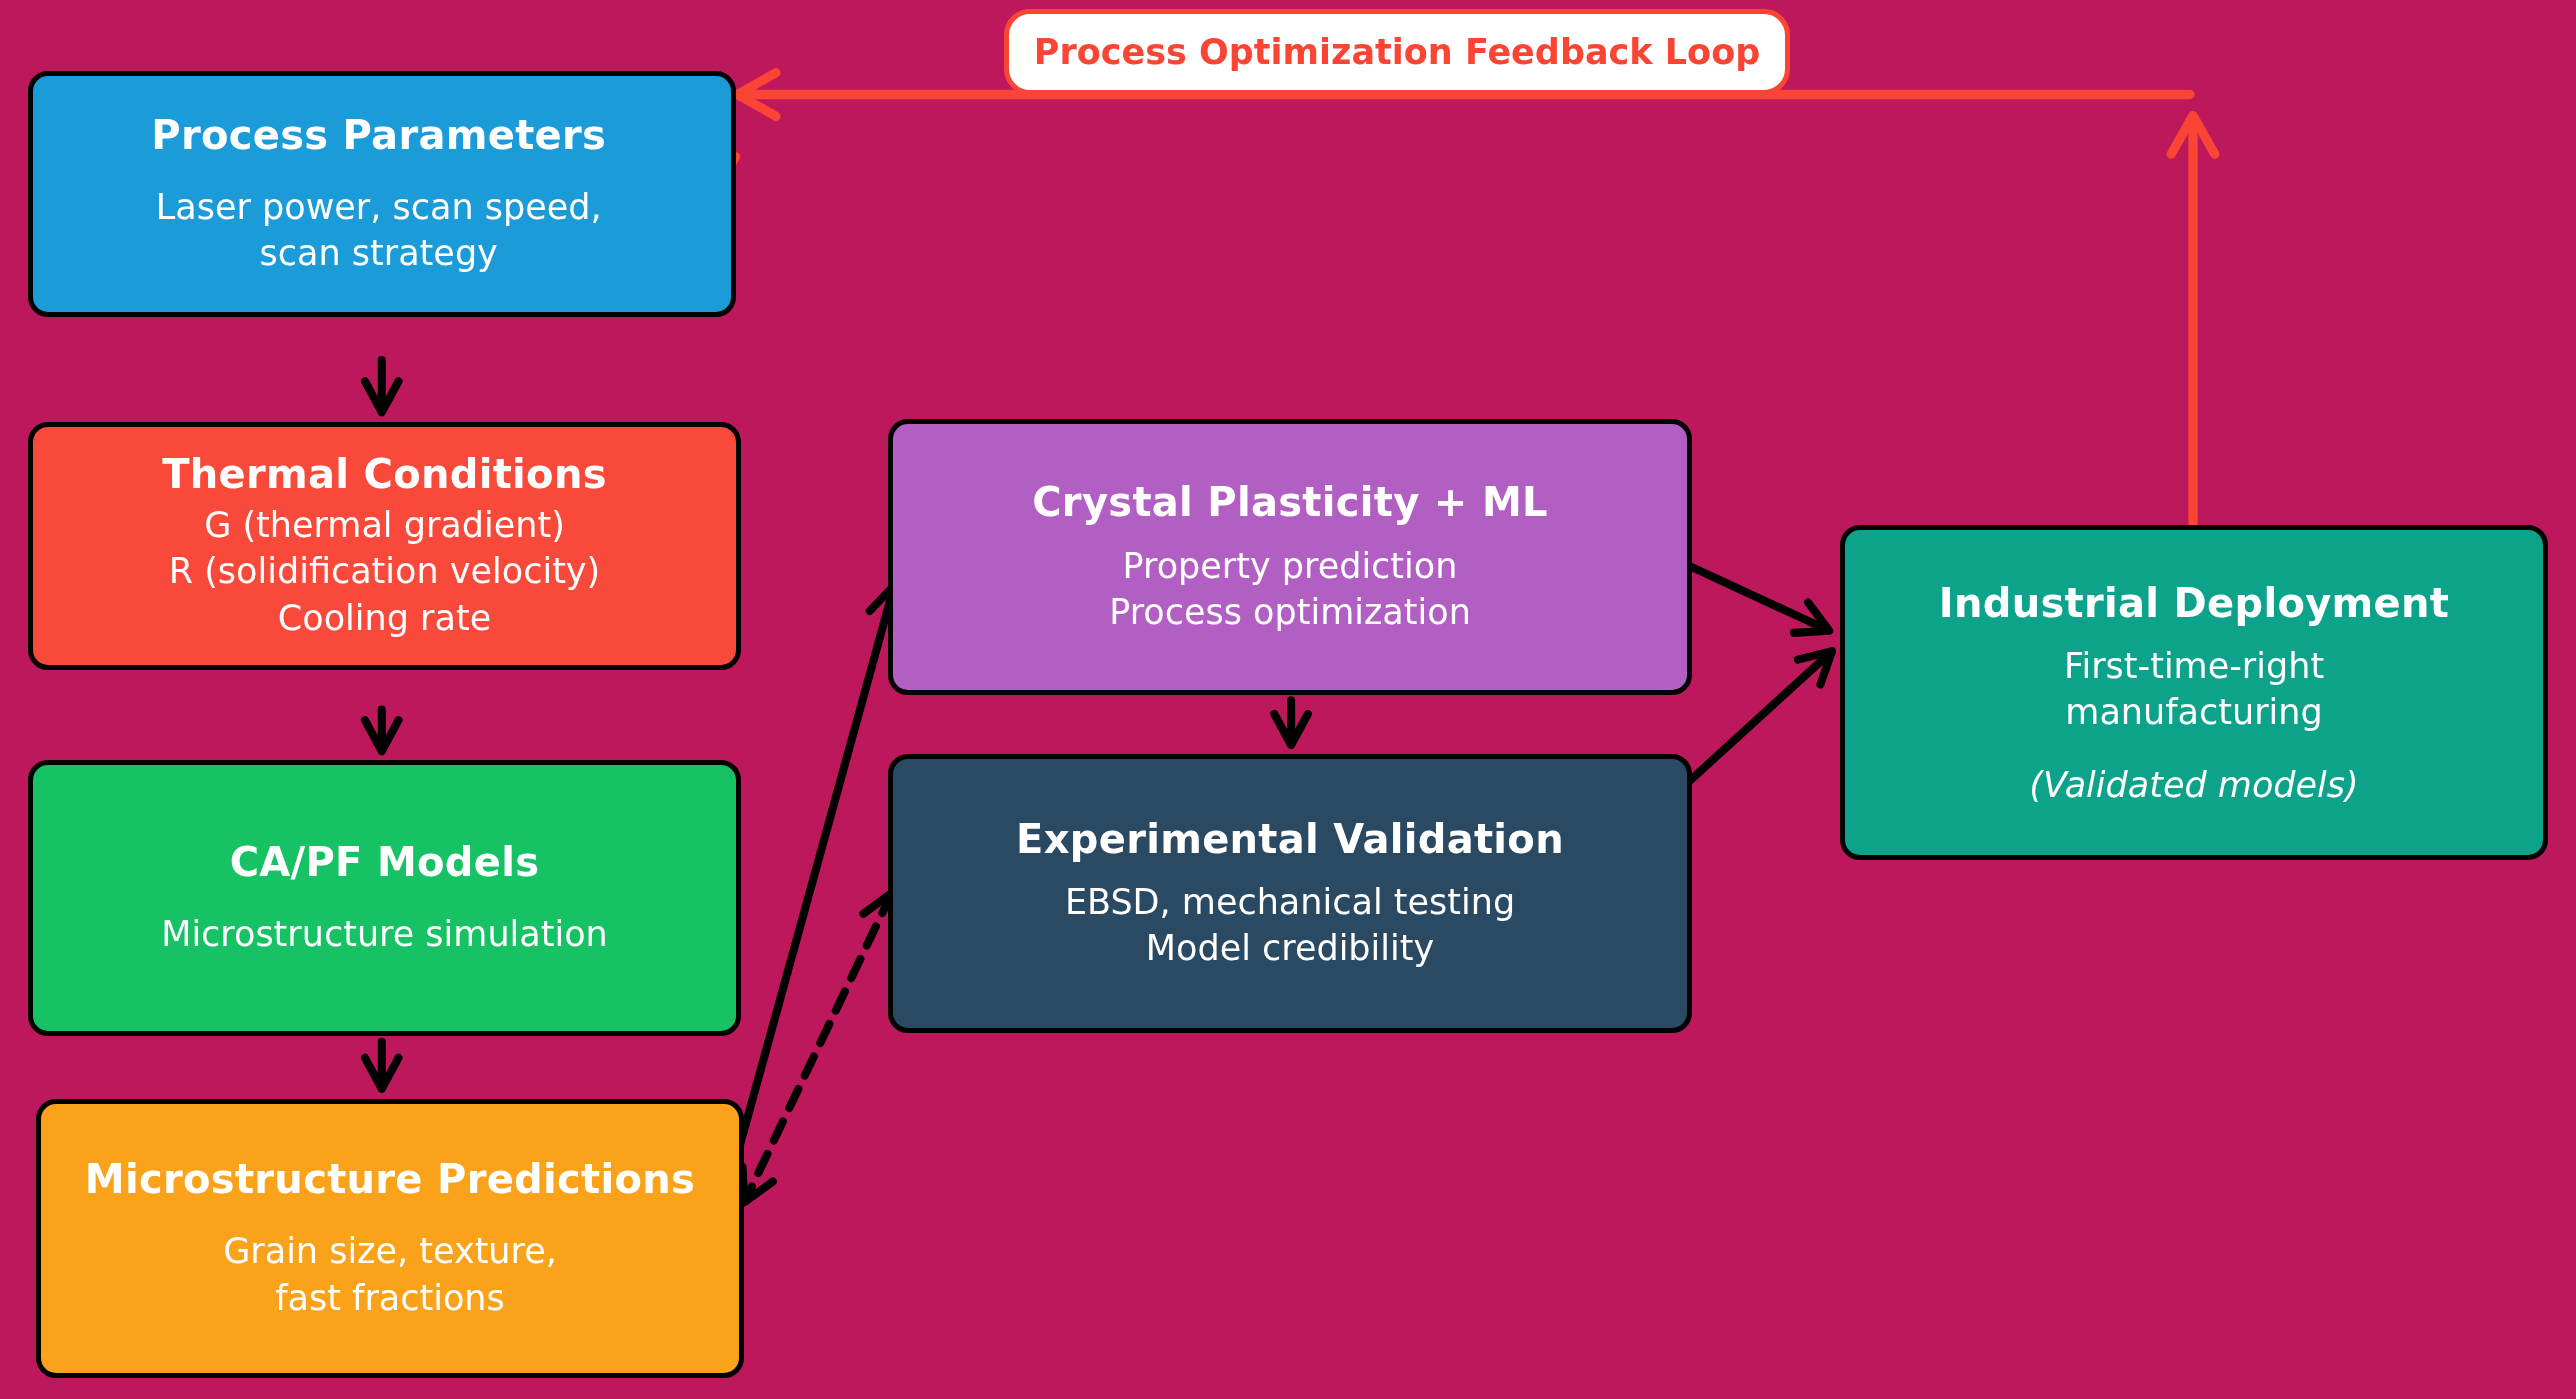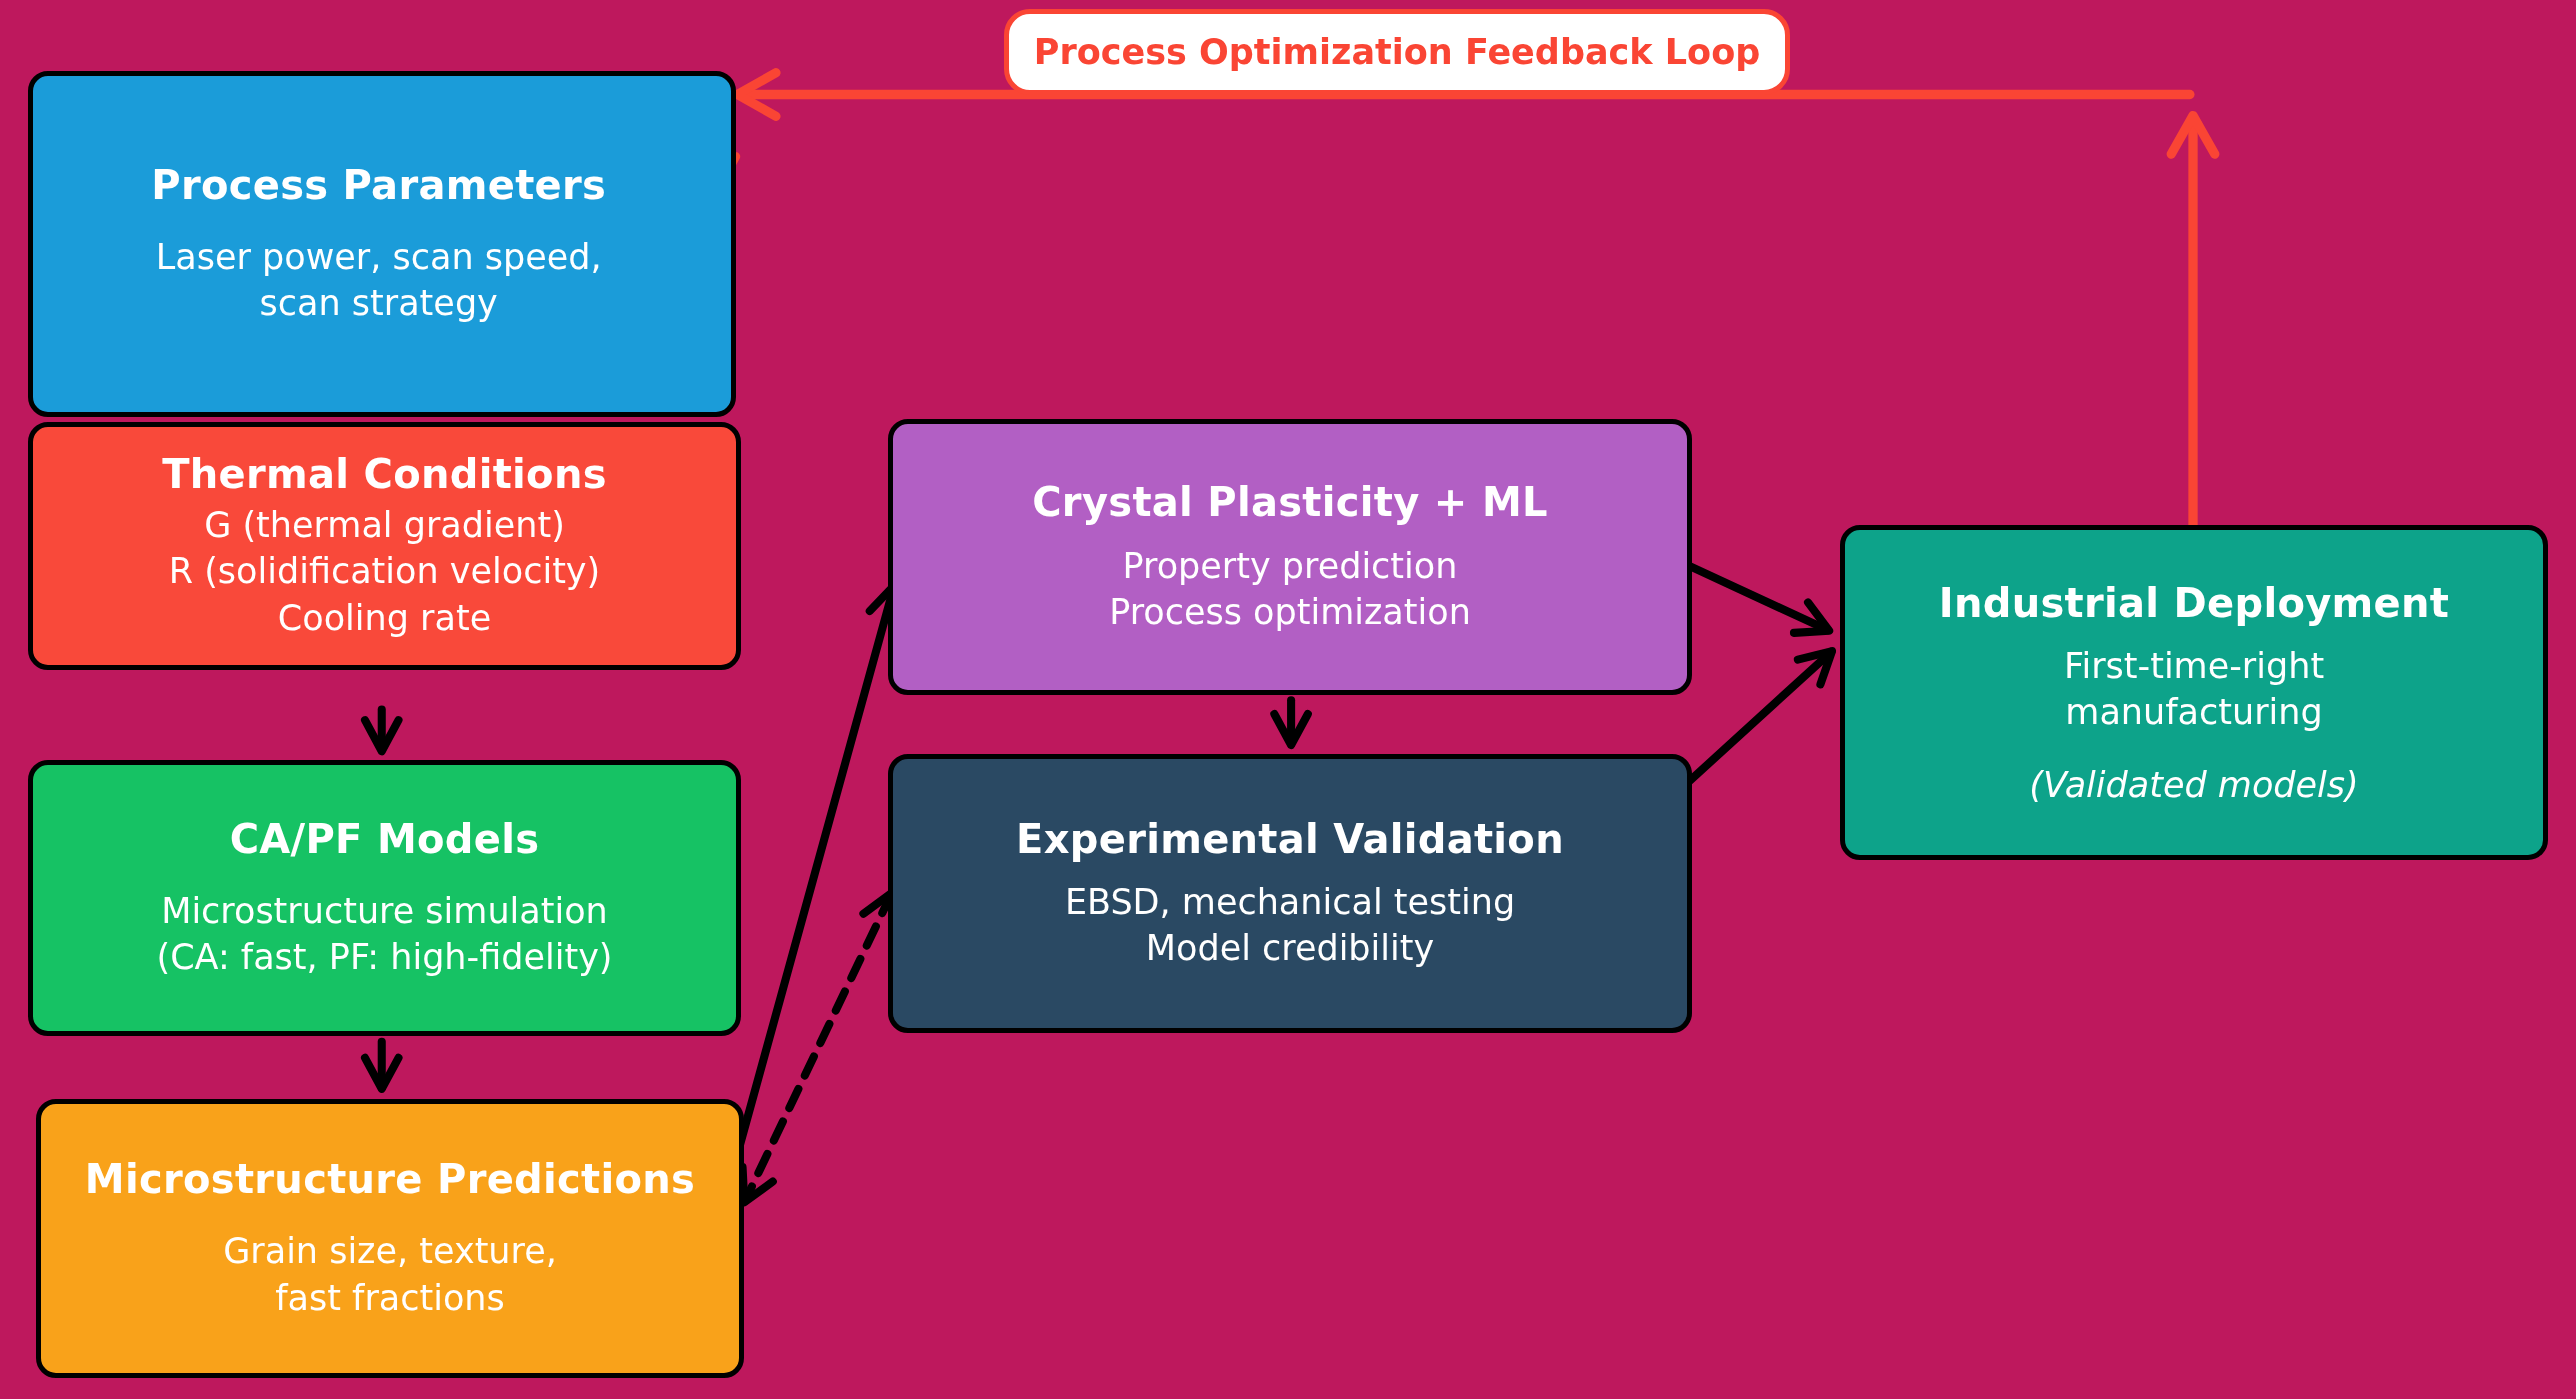--- a/index.html
+++ b/index.html
@@ -7,21 +7,21 @@
   .stage{position:relative;width:2576px;height:1400px;background:#be185d;overflow:hidden;}
   .arrows{position:absolute;left:0;top:0;width:2576px;height:1400px;pointer-events:none;}
   .node{position:absolute;border:5.6px solid #000;border-radius:20px;color:#fff;
         display:flex;flex-direction:column;align-items:center;justify-content:center;
         text-align:center;box-sizing:border-box;padding:12.4px 18.6px;}
   .node .title{font-size:40px;font-weight:bold;letter-spacing:0.3px;}
   .node .line{font-size:35px;line-height:1.32;}
   .node .note{font-size:35px;font-style:italic;margin-top:30px;text-align:center;}
   .gap-lg{margin-bottom:26px;} .gap-md{margin-bottom:17.4px;} .gap-sm{margin-bottom:5px;}
   
-  .n-process{left:28px;top:71px;width:708px;height:346px;padding-left:12px;}
+  .n-process{left:28px;top:71px;width:708px;height:246px;padding-left:12px;}
   .n-thermal{left:28px;top:422px;width:713px;height:248px;}
   .n-capf{left:28px;top:760px;width:713px;height:276px;}
   .n-micro{left:28px;top:1099px;width:708px;height:279px;margin-left:8px;}
   .n-crystal{left:888px;top:419px;width:804px;height:276px;}
   .n-exp{left:888px;top:754px;width:804px;height:279px;}
   .n-industrial{left:1840px;top:525px;width:708px;height:335px;}
   
   .fb-label{position:absolute;left:1004px;top:9.3px;width:776px;height:76px;
         background:#fff;border:5px solid #FA4534;border-radius:26px;
         display:flex;align-items:center;justify-content:center;z-index:5;}
@@ -73,21 +73,20 @@
   <div class="node n-thermal" style="background: rgb(249, 73, 58);">
     <div class="title gap-sm">Thermal Conditions</div>
     <div class="line">G (thermal gradient)</div>
     <div class="line">R (solidification velocity)</div>
     <div class="line">Cooling rate</div>
   </div>
 
   <div class="node n-capf" style="background: rgb(22, 194, 100);">
     <div class="title gap-lg">CA/PF Models</div>
     <div class="line">Microstructure simulation</div>
-    <div class="line">(CA: fast, PF: high-fidelity)</div>
   </div>
 
   <div class="node n-micro" style="background: rgb(249, 162, 26);">
     <div class="title gap-lg">Microstructure Predictions</div>
     <div class="line">Grain size, texture,</div>
     <div class="line">fast fractions</div>
   </div>
 
   <div class="node n-crystal" style="background: rgb(178, 95, 196);">
     <div class="title gap-md">Crystal Plasticity + ML</div>

